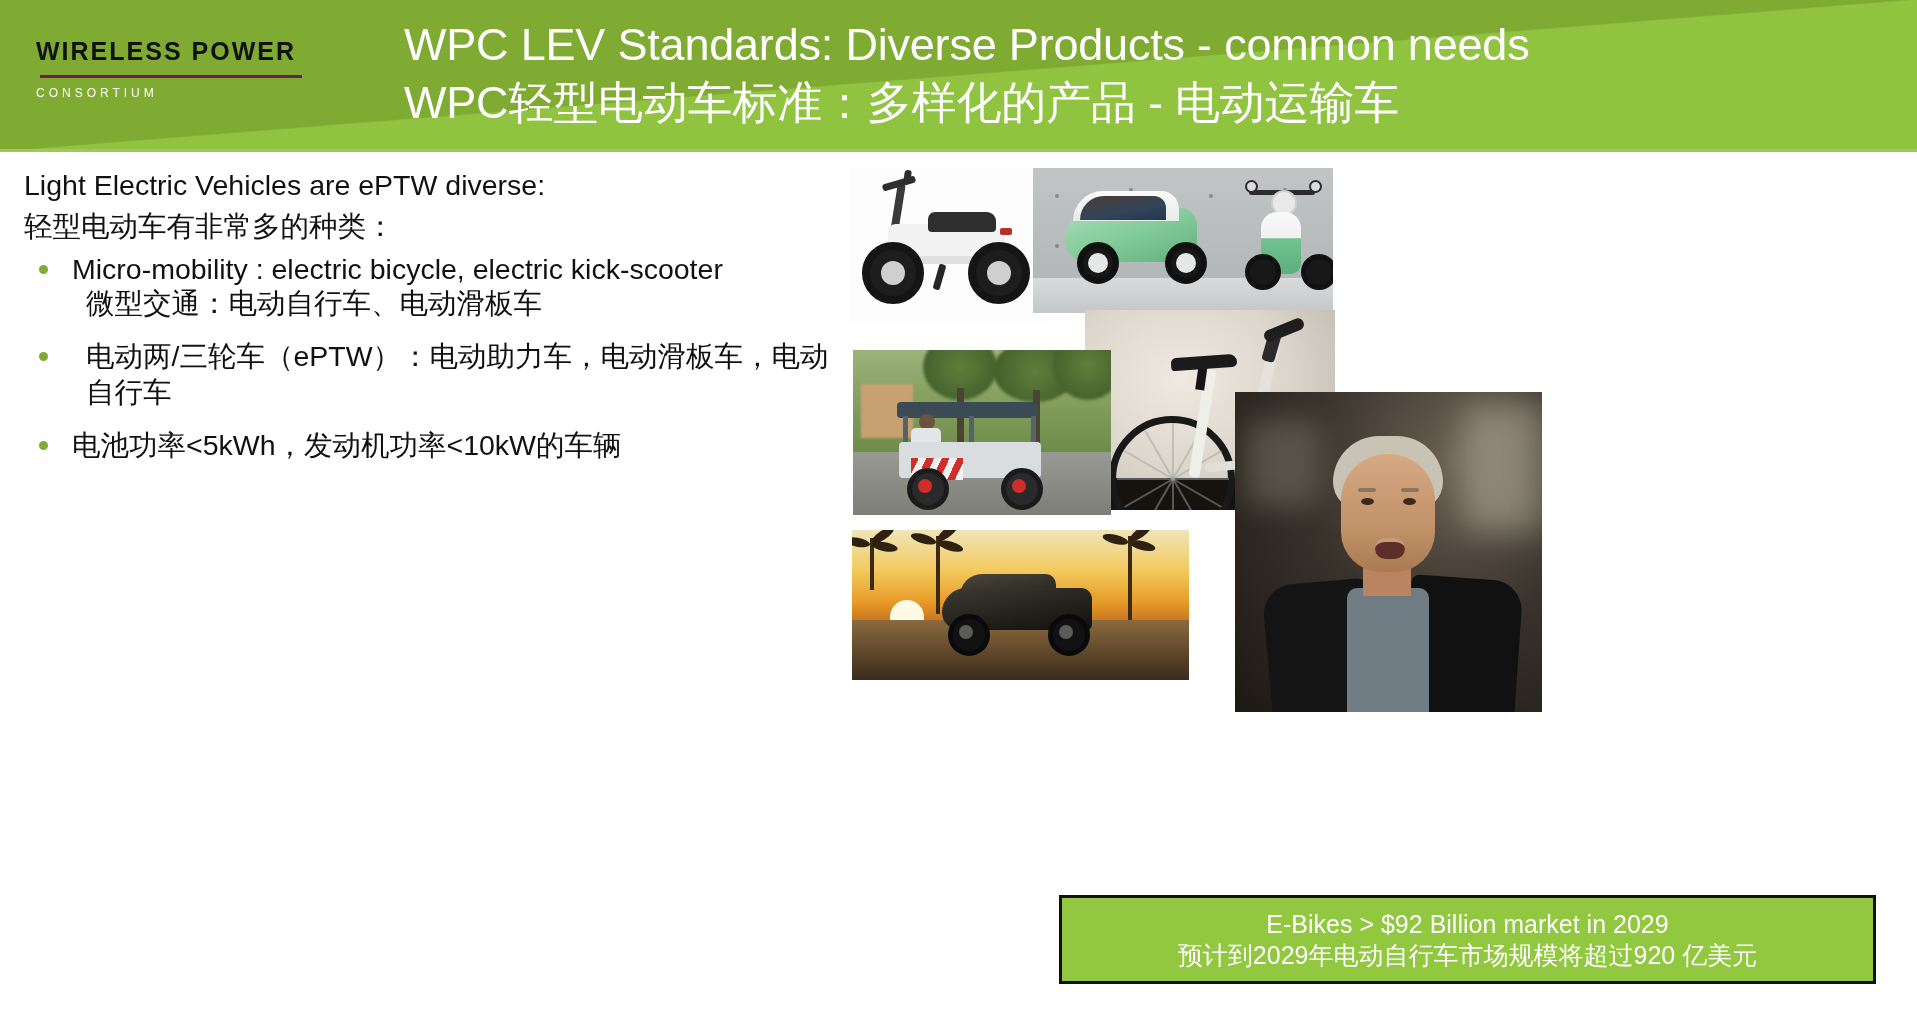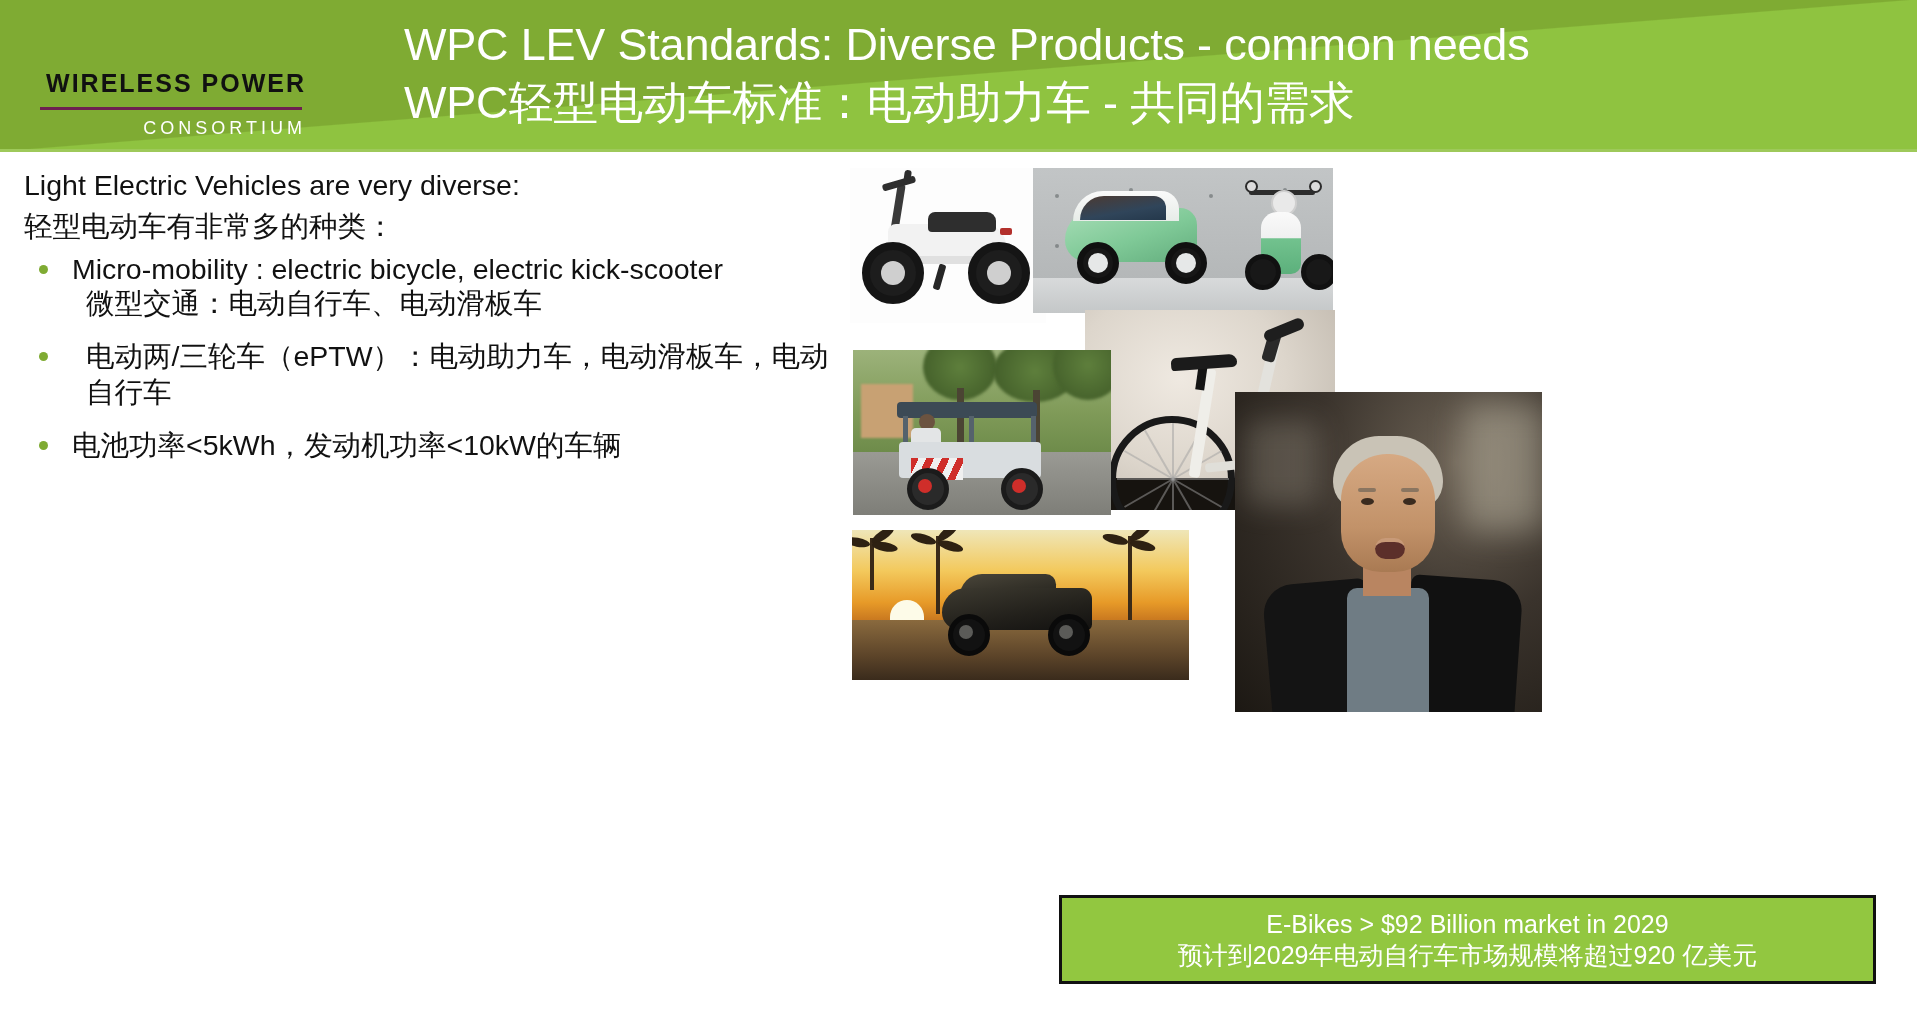--- a/index.html
+++ b/index.html
@@ -37,40 +37,39 @@
     width: 1917px;
     height: 3px;
     background: #9ec95a;
   }
 
   .logo {
     position: absolute;
     left: 36px;
     top: 38px;
     width: 270px;
-    text-align: right;
+    text-align: left;
     z-index: 5;
-    margin-top: 32px;
   }
   .logo-top {
     font-size: 25px;
     font-weight: bold;
     letter-spacing: 2.0px;
     color: #111111;
     line-height: 1.1;
     white-space: nowrap;
   }
   .logo-rule {
     width: 262px;
     height: 3px;
     background: #6d2050;
     margin: 9px auto 8px auto;
   }
   .logo-bottom {
-    font-size: 18px;
+    font-size: 12px;
     letter-spacing: 4.0px;
     color: #ffffff;
     white-space: nowrap;
   }
 
   .title-block {
     position: absolute;
     left: 404px;
     top: 16px;
     z-index: 5;
@@ -495,27 +494,27 @@
   <div class="header-diagonal"></div>
 
   <div class="logo">
     <div class="logo-top">WIRELESS POWER</div>
     <div class="logo-rule"></div>
     <div class="logo-bottom">CONSORTIUM</div>
   </div>
 
   <div class="title-block">
     <div class="title-en">WPC LEV Standards: Diverse Products - common needs</div>
-    <div class="title-zh">WPC轻型电动车标准：电动助力车 - 共同的需求</div>
+    <div class="title-zh">WPC轻型电动车标准：多样化的产品 - 电动运输车</div>
   </div>
 </div>
 <div class="header-underline"></div>
 
 <div class="content-left">
-  <div class="intro-line">Light Electric Vehicles are very diverse:</div>
+  <div class="intro-line">Light Electric Vehicles are ePTW diverse:</div>
   <div class="intro-line">轻型电动车有非常多的种类：</div>
 
   <div class="bullets">
 
     <div class="bullet">
       <span class="bullet-dot"></span>
       <div class="bullet-en">Micro-mobility : electric bicycle, electric kick-scooter</div>
       <div class="bullet-zh">微型交通：电动自行车、电动滑板车</div>
     </div>
 

